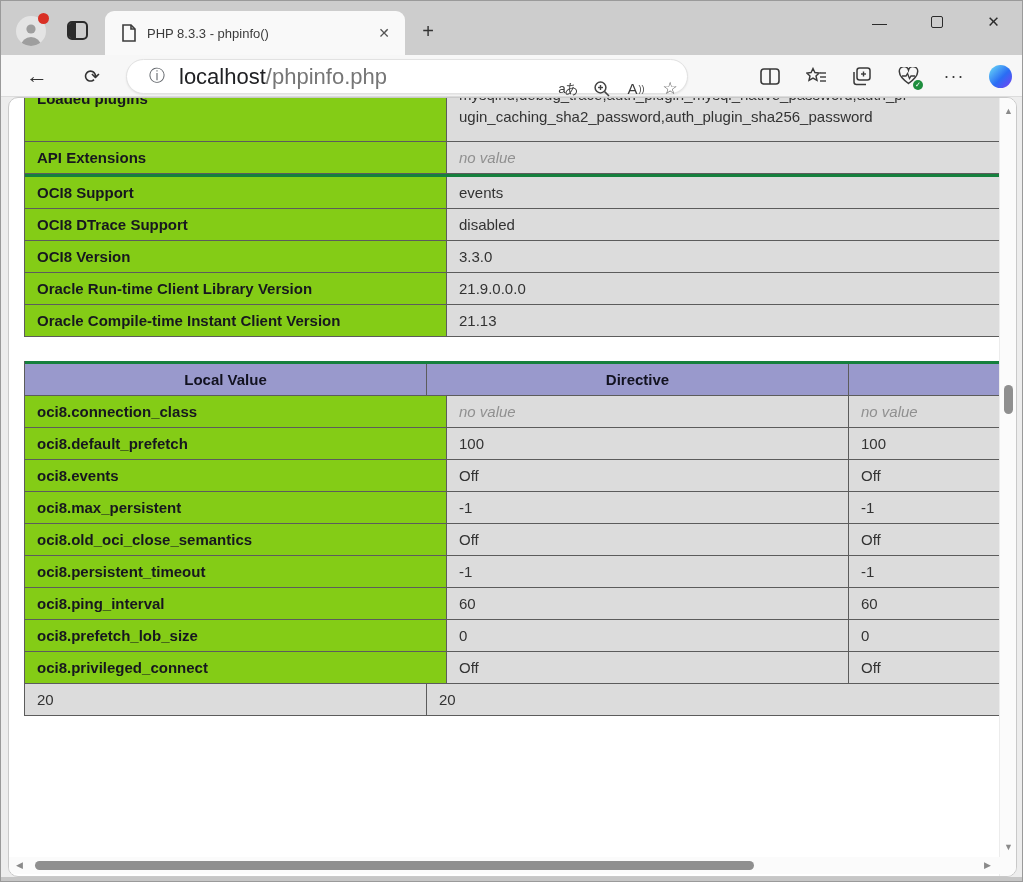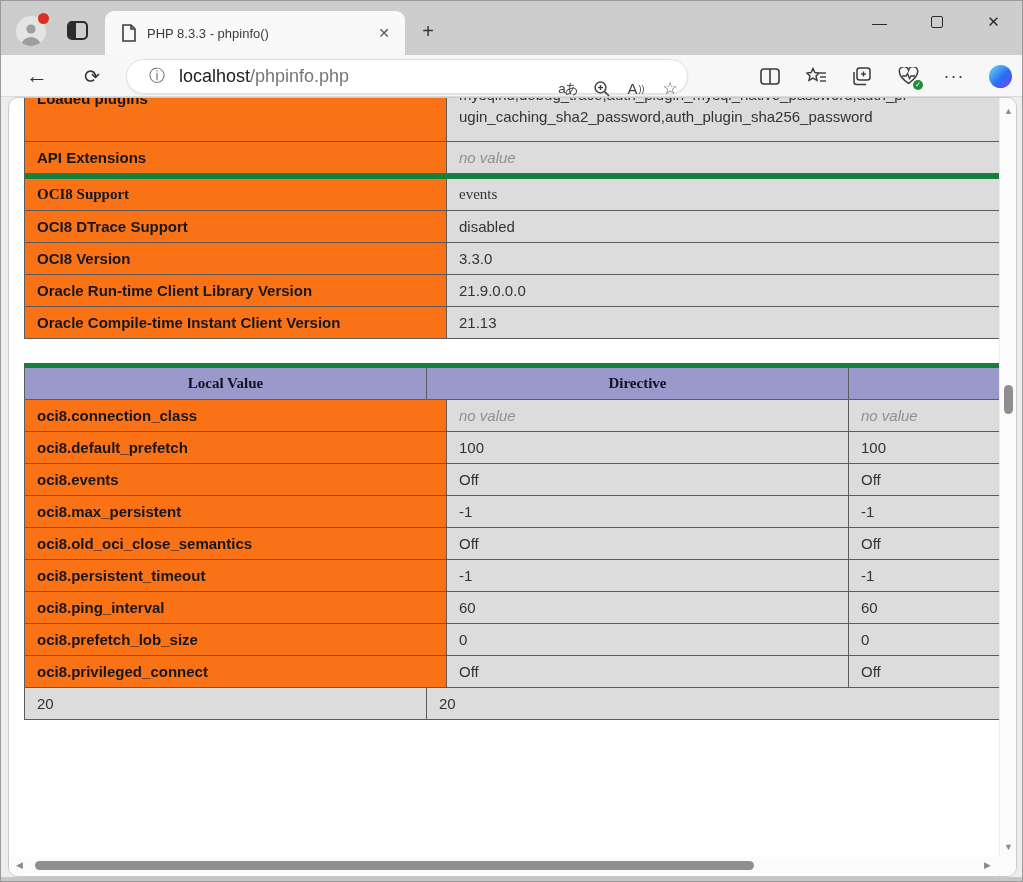--- a/index.html
+++ b/index.html
@@ -26,21 +26,21 @@
 
   .win-controls { position:absolute; right:0; top:0; height:42px; display:flex; }
   .win-btn { width:57px; height:42px; display:flex; align-items:center; justify-content:center; color:#2b2b2b; font-size:15px; }
   .win-btn .box { width:12px; height:12px; border:1.4px solid #2b2b2b; border-radius:2px; }
 
   
   .toolbar { position:absolute; left:0; top:54px; width:100%; height:42px; background:#f7f7f7; border-bottom:1px solid #dcdcdc; }
   .nav-btn { position:absolute; top:6px; width:30px; height:30px; display:flex; align-items:center; justify-content:center; color:#333; }
   .omnibox { position:absolute; left:125px; top:4px; width:562px; height:35px; background:#ffffff; border:1px solid #e2e2e2; border-radius:18px; box-shadow:0 1px 2px rgba(0,0,0,.08); display:flex; align-items:center; }
   .site-info { margin-left:22px; color:#5f6368; font-size:16px; }
-  .url-text { margin-left:14px; font-size:18px; flex:1 1 auto; white-space:nowrap; overflow:hidden; }
+  .url-text { margin-left:14px; font-size:22px; flex:1 1 auto; white-space:nowrap; overflow:hidden; }
   .url-host { color:#202124; }
   .url-path { color:#767676; }
   .box-icon { width:34px; flex:0 0 auto; display:flex; align-items:center; justify-content:center; color:#444;margin-top:24px; }
   .translate { font-size:13.5px; color:#3c3c3c; letter-spacing:-1px; }
   .readaloud { font-size:15px; color:#3c3c3c; font-weight:500; }
   .readaloud sup { font-size:9px; margin-left:1px; }
   .star { font-size:17px; color:#555; }
   .tb-right { position:absolute; right:10px; top:6px; height:30px; display:flex; align-items:center; gap:22px; }
   .tb-ic { width:24px; height:24px; display:flex; align-items:center; justify-content:center; color:#3a3a3a; position:relative; }
   .more-dots { font-size:18px; color:#3a3a3a; letter-spacing:1px; line-height:10px; }
@@ -50,23 +50,23 @@
   
   .content-card { position:absolute; left:7px; top:96px; width:1009px; height:780px; background:#ffffff; border:1px solid #c9c9c9; border-radius:10px; overflow:hidden; }
   .bottom-strip { position:absolute; left:0; top:876px; width:100%; height:6px; background:#c6c6c6; }
 
   .page-area { position:absolute; left:0; top:0; width:992px; height:780px; overflow:hidden; }
   .page-inner { margin-left:15px; margin-top:-18px; width:976px; }
 
   
   .ptable { width:976px; border-left:1px solid #5c5c5c; font-size:15px; }
   .ptable .row { display:flex; border-bottom:1px solid #5c5c5c; }
-  .ptable .row.topb { border-top:5px solid #15803d;font-family:Liberation Serif, serif; }
+  .ptable .row.topb { border-top:3px solid #15803d; }
   .cell { padding:7px 12px 7px 12px; }
-  .c-label { width:422px; flex:0 0 auto; background:#f97316; font-weight:bold; color:#17171f; border-right:1px solid #5c5c5c; }
+  .c-label { width:422px; flex:0 0 auto; background:#84cc16; font-weight:bold; color:#17171f; border-right:1px solid #5c5c5c; }
   .c-val { flex:1 1 auto; background:#dcdcdc; color:#333; }
   .c-val.mid { flex:0 0 auto; width:402px; border-right:1px solid #5c5c5c; }
   .c-head { background:#9999cc; color:#121220; font-weight:bold; text-align:center; }
   .nv { font-style:italic; color:#909090; }
   .wrapline { white-space:nowrap; overflow:hidden; line-height:22px; }
   .tall { height:62px; }
   .tall .c-label { padding-top:10px; }
   .tall .c-val { padding-top:4px; padding-bottom:4px; }
 
   .heading { width:976px; text-align:center; font-size:27px; font-weight:bold; color:#1b2430; margin-top:28px; margin-bottom:26px; }

